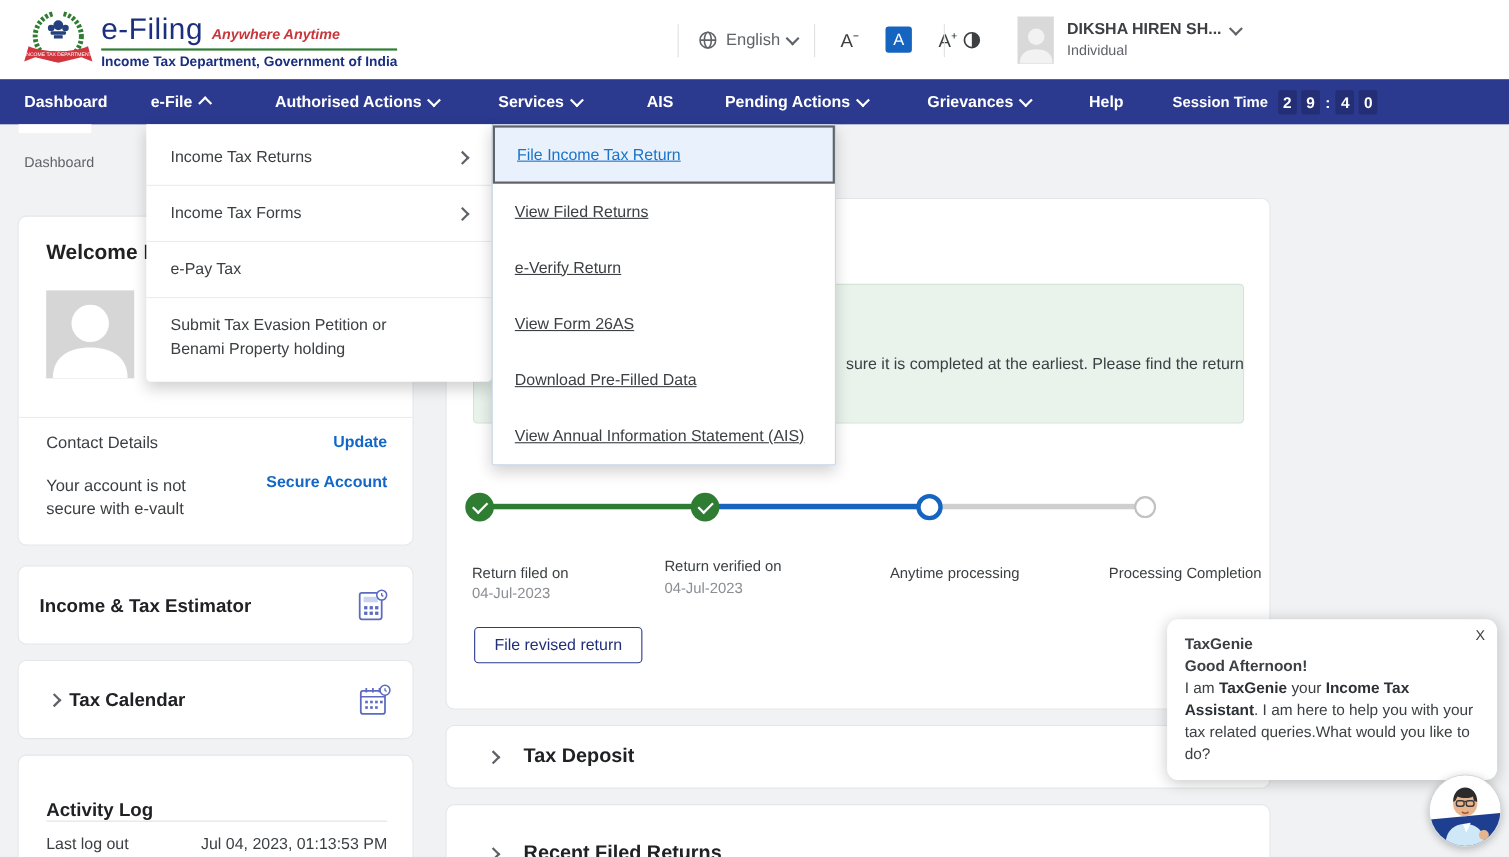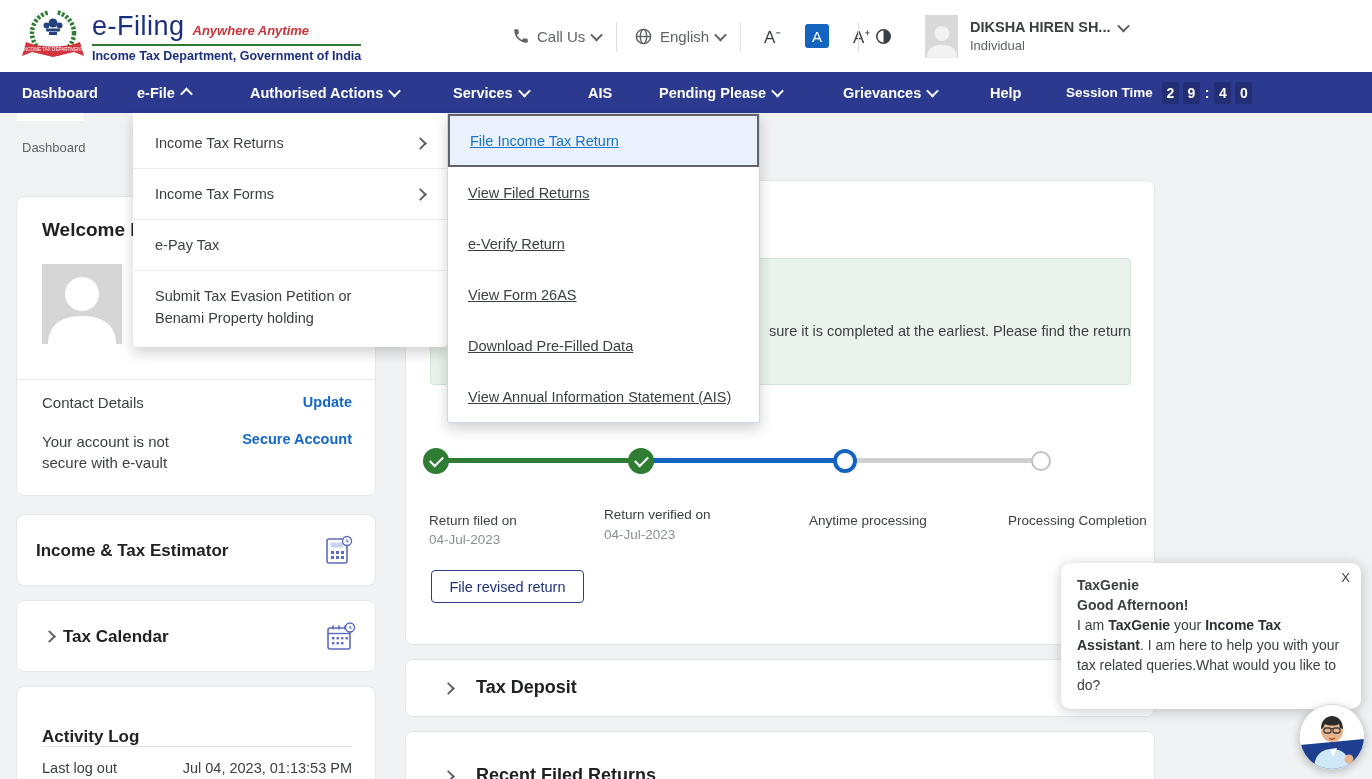--- a/index.html
+++ b/index.html
@@ -103,29 +103,20 @@
       <div class="brand-col">
         <div class="brand-line1">
           <span class="brand-name">e-Filing</span>
           <span class="brand-tag">Anywhere Anytime</span>
         </div>
         <div class="brand-rule"></div>
         <div class="brand-sub">Income Tax Department, Government of India</div>
       </div>
     </div>
 
-    <div class="hdr-right" style="left:512px;">
-      <div class="hdr-item">
-        <svg width="18" height="18" viewBox="0 0 24 24">
-          <path d="M6.6 10.8c1.4 2.8 3.8 5.1 6.6 6.6l2.2-2.2c.3-.3.7-.4 1-.2 1.1.4 2.3.6 3.6.6.6 0 1 .4 1 1V20c0 .6-.4 1-1 1C10.6 21 3 13.4 3 4c0-.6.4-1 1-1h3.5c.6 0 1 .4 1 1 0 1.2.2 2.4.6 3.6.1.3 0 .7-.2 1l-2.3 2.2z" fill="#5f6368"></path>
-        </svg>
-        <span>Call Us</span>
-        <span class="chev down"></span>
-      </div>
-    </div>
     <div class="hdr-div" style="left:616px;"></div>
 
     <div class="hdr-right" style="left:634px;">
       <div class="hdr-item">
         <svg width="19" height="19" viewBox="0 0 24 24" fill="none" stroke="#5f6368" stroke-width="1.8">
           <circle cx="12" cy="12" r="9"></circle>
             <ellipse cx="12" cy="12" rx="4" ry="9"></ellipse>
             <path d="M3.5 12h17"></path>
         </svg>
         <span>English</span>
@@ -178,21 +169,21 @@
       <span class="chev down"></span>
     </div>
     <div class="navitem" style="left:453px;">
       <span>Services</span>
       <span class="chev down"></span>
     </div>
     <div class="navitem" style="left:588px;">
       <span>AIS</span>
     </div>
     <div class="navitem" style="left:659px;">
-      <span>Pending Please</span>
+      <span>Pending Actions</span>
       <span class="chev down"></span>
     </div>
     <div class="navitem" style="left:843px;">
       <span>Grievances</span>
       <span class="chev down"></span>
     </div>
     <div class="navitem" style="left:990px;">
       <span>Help</span>
     </div>
     <div class="session">

